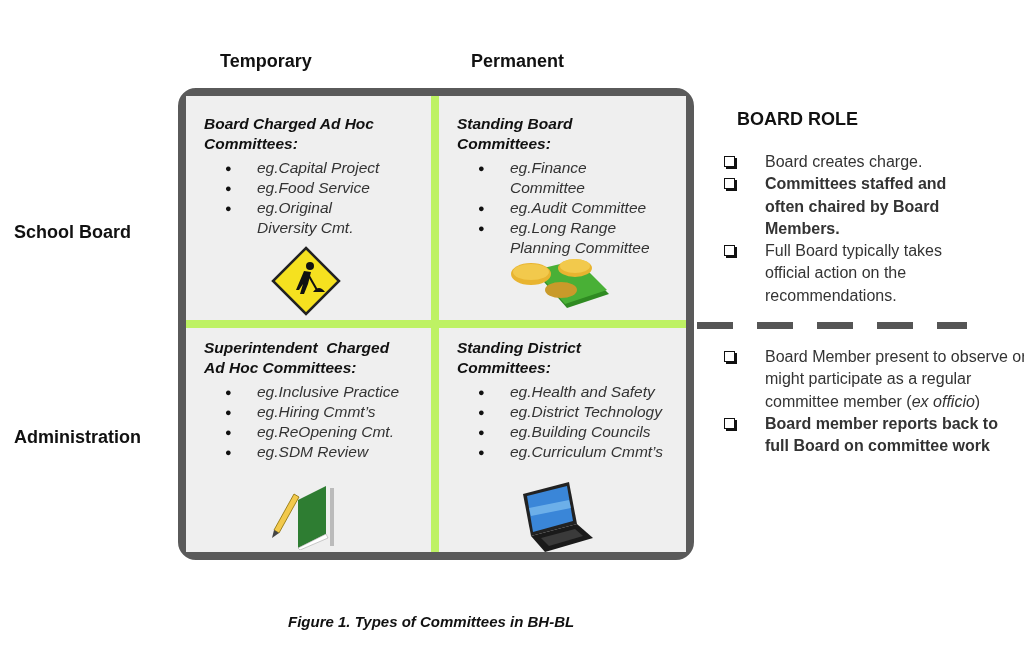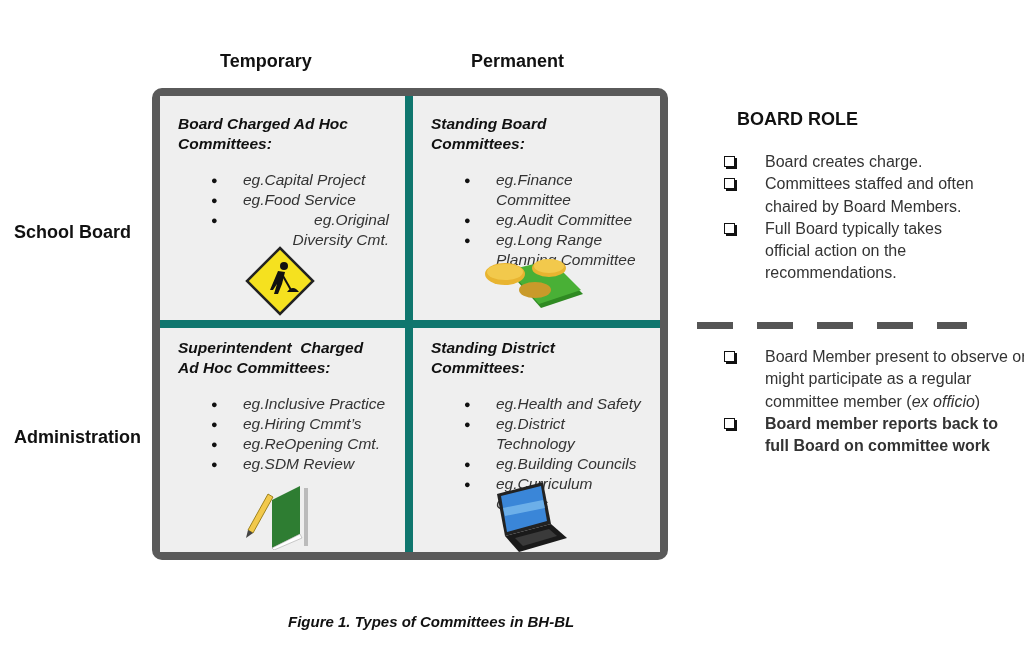--- a/index.html
+++ b/index.html
@@ -1,26 +1,26 @@
 <!DOCTYPE html>
 <html><head>
 <meta charset="utf-8">
 <style>
   html, body { margin:0; padding:0; background:#ffffff; }
   body { width:1024px; height:658px; position:relative; overflow:hidden;
          font-family:"Liberation Sans", sans-serif; color:#1a1a1a; }
   .col-head { position:absolute; top:51px; font-weight:bold; font-size:18px; color:#111; }
   .row-head { position:absolute; left:14px; font-weight:bold; font-size:18px; color:#111; }
-  .grid { position:absolute; left:152px; top:88px; width:500px; height:456px;
-          background:#0f766e; border:8px solid #5a5a5a; border-radius:10px;
+  .grid { position:absolute; left:178px; top:88px; width:500px; height:456px;
+          background:#bef264; border:8px solid #5a5a5a; border-radius:18px;
           display:grid; grid-template-columns:245px 247px; grid-template-rows:224px 224px;
           gap:8px; }
   .cell { background:#efefef; position:relative; padding:18px 0 0 18px; box-sizing:border-box; }
   .cell-title { font-weight:bold; font-style:italic; font-size:15.5px; line-height:20px; color:#111; }
-  .cell ul { list-style:none; margin:16px; padding:0; }
+  .cell ul { list-style:none; margin:4px; padding:0; }
   .cell li { position:relative; padding-left:49px; font-style:italic; font-size:15.5px;
              line-height:20px; color:#333; }
   .cell li::before { content:"\25CF"; position:absolute; left:17px; top:0; font-style:normal;
              font-size:11px; color:#111; }
   .icon { position:absolute; }
   .role-title { position:absolute; left:737px; top:109px; font-weight:bold; font-size:18px; color:#111; }
   .role-list { position:absolute; left:724px; width:320px; font-size:16px; line-height:22.3px; color:#333; }
   .role-item { position:relative; padding-left:41px; }
   .role-item .box { position:absolute; left:0; top:5px; width:9px; height:9px;
              border:1.5px solid #111; box-shadow:2px 2px 0 #111; background:#fff; }
@@ -41,21 +41,21 @@
 <div class="grid">
 
   <div class="cell">
     <div class="cell-title">
       <div>Board Charged Ad Hoc</div>
       <div>Committees:</div>
     </div>
     <ul>
       <li>eg.Capital Project</li>
       <li>eg.Food Service</li>
-      <li style="white-space:pre-line;text-align:right;">eg.Original
+      <li style="white-space:pre-line;">eg.Original
 Diversity Cmt.</li>
     </ul>
     <svg class="icon" style="left:85px;top:150px;" width="70" height="70" viewBox="0 0 70 70">
       <polygon points="35,2 68,35 35,68 2,35" fill="#f5e11f" stroke="#222" stroke-width="2.5"></polygon>
       <circle cx="39" cy="20" r="4" fill="#111"></circle>
       <path d="M33 25 L40 26 L37 38 L33 48 L29 48 L32 38 L28 44 L25 44 Z" fill="#111"></path>
       <line x1="38" y1="30" x2="46" y2="44" stroke="#111" stroke-width="2"></line>
       <path d="M42 46 Q48 38 54 46 Z" fill="#111"></path>
     </svg>
   </div>
@@ -124,21 +124,21 @@
   </div>
 </div>
 
 <div class="role-title">BOARD ROLE</div>
 
 <div class="role-list" style="top:151px;">
   <div class="role-item">
     <span class="box"></span>
     <span>Board creates charge.</span>
   </div>
-  <div class="role-item" style="width:210px;">
+  <div class="role-item" style="width:210px;font-weight:bold;">
     <span class="box"></span>
     <span>Committees staffed and often chaired by Board Members.</span>
   </div>
   <div class="role-item" style="width:220px;">
     <span class="box"></span>
     <span>Full Board typically takes official action on the recommendations.</span>
   </div>
 </div>
 
 <div class="dash"></div>

